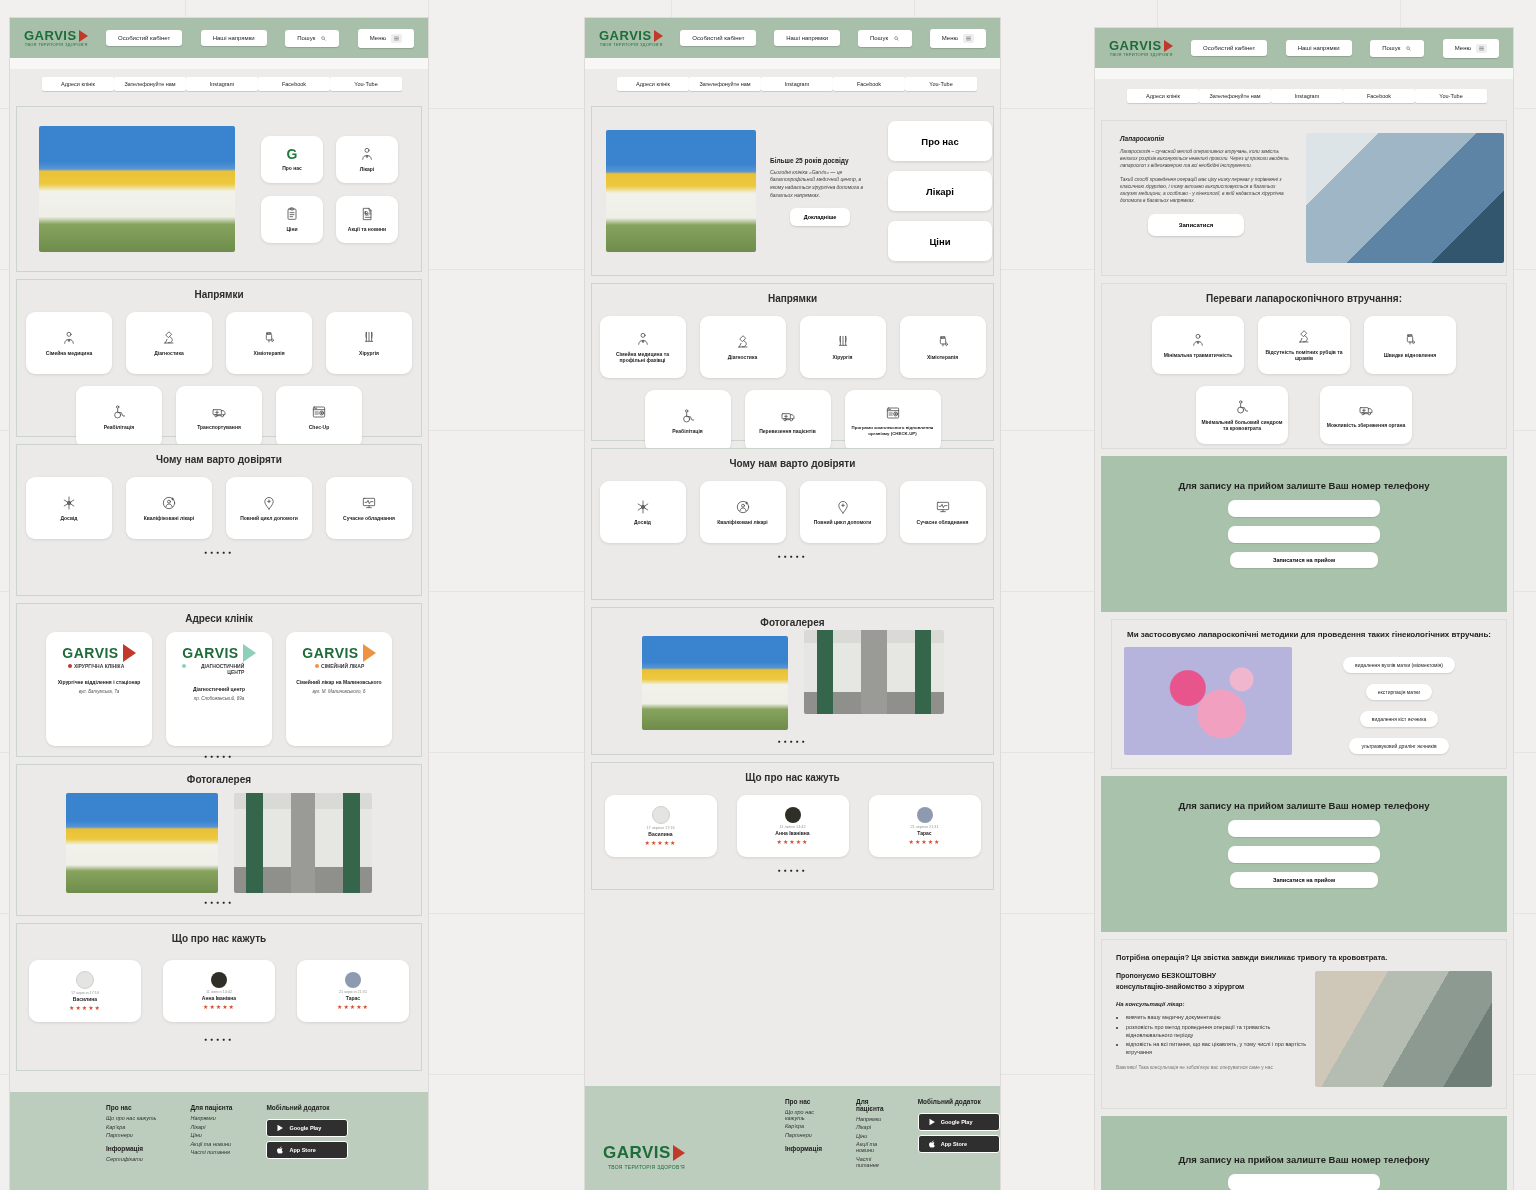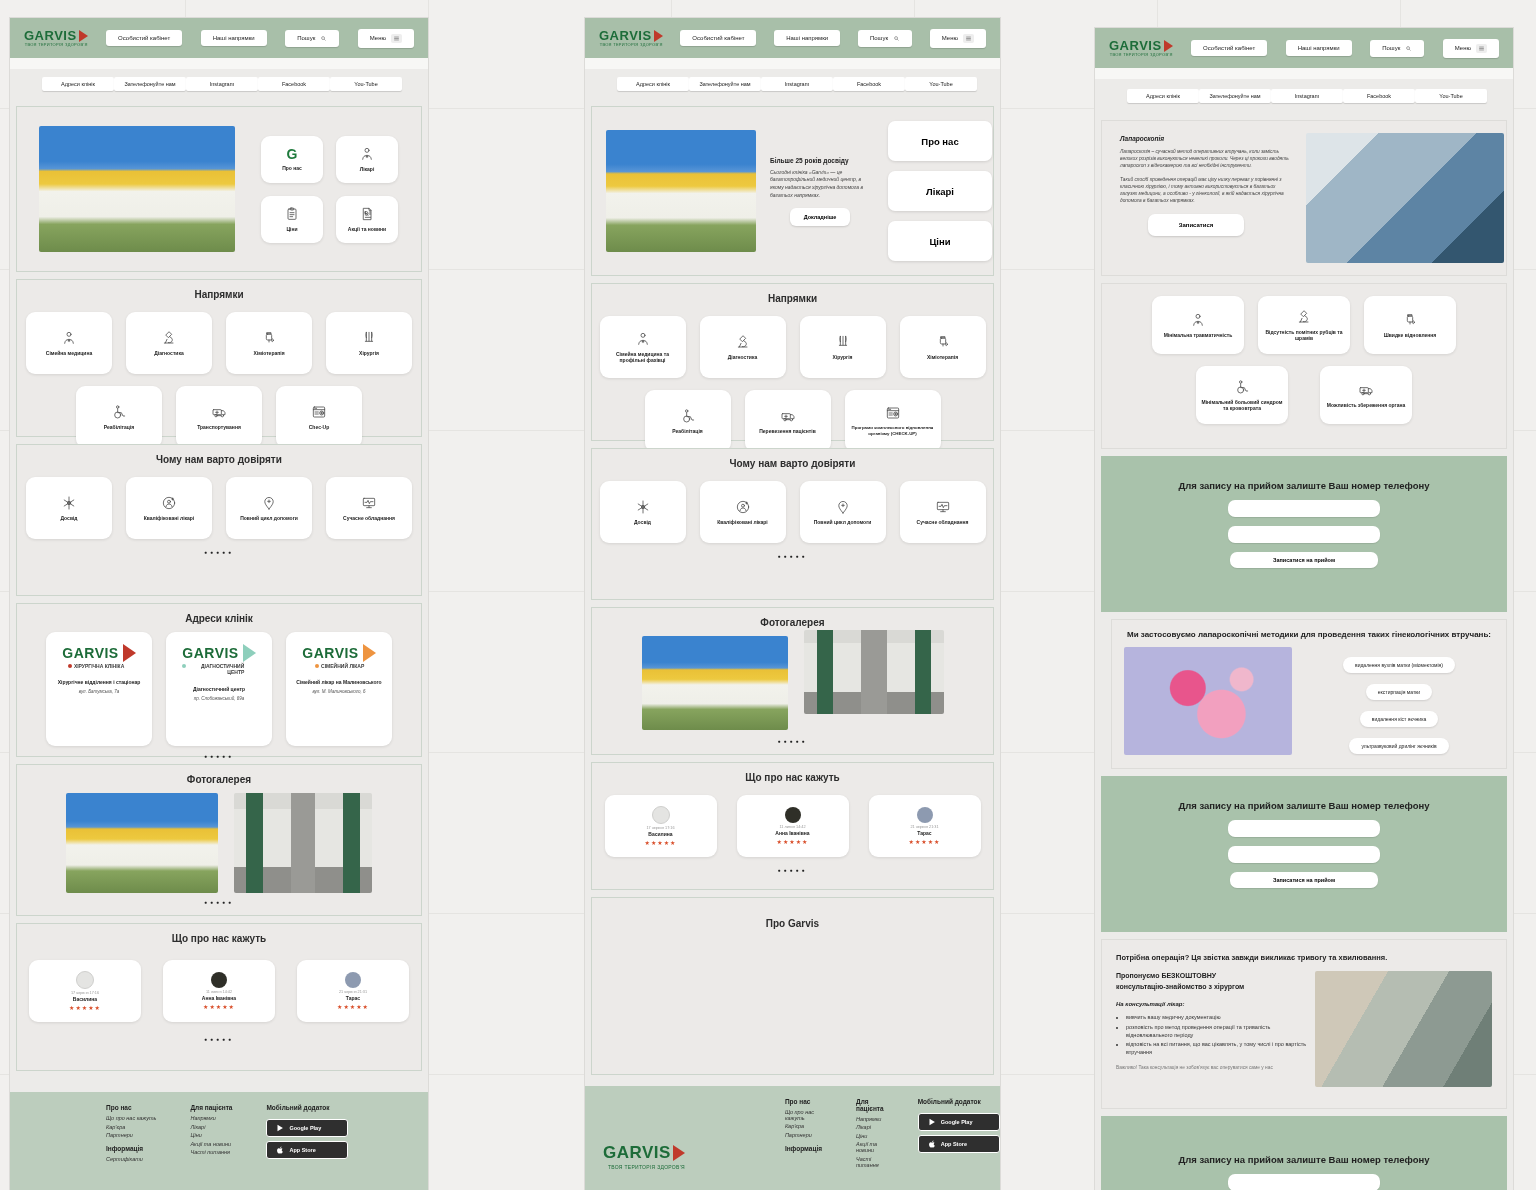--- a/index.html
+++ b/index.html
@@ -643,23 +643,20 @@
         <div class="card rcard">
             <div class="avatar av3"></div>
             <div class="rdate">21 червня 21:31</div>
             <div class="rname">Тарас</div>
             <div class="stars">★★★★★</div>
           </div>
       </div>
       <div class="dots" style="margin-top:10px;">●●●●●</div>
     </div>
 
-    <div class="sec" style="height:178px;flex:0 0 178px;">
-      <div class="stitle" style="padding-top:20px;">Про Garvis</div>
-    </div>
 
     <div class="gfoot gfoot2">
       <div class="flogo">
         <div class="lrow">
             <span class="lword">GARVIS</span>
             <span class="ltri" style="border-top-width:8px;border-bottom-width:8px;border-left-width:12px;"></span>
           </div>
         <div class="ltag">ТВОЯ ТЕРИТОРІЯ ЗДОРОВ'Я</div>
       </div>
       <div class="fcol" style="margin-left:60px;">
@@ -734,20 +731,21 @@
       <div class="lcol">
         <div class="ltitle">Лапароскопія</div>
         <div class="lp">Лапароскопія – сучасний метод оперативних втручань, коли замість великих розрізів виконуються невеликі проколи. Через ці проколи вводять лапароскоп з відеокамерою та всі необхідні інструменти.</div>
         <div class="lp">Такий спосіб проведення операцій має цілу низку переваг у порівнянні з класичною хірургією, і тому активно використовується в багатьох галузях медицини, а особливо - у гінекології, в якій надається хірургічна допомога в багатьох напрямках.</div>
         <div class="lbtn" style="margin-left:28px;">Записатися</div>
       </div>
       <div class="photo psurg"></div>
     </div>
 
     <div class="sec bsec">
+      <div class="stitle">Переваги лапароскопічного втручання:</div>
       <div class="cards-row">
         <div class="card bcard">
             <svg class="icon">
               <use href="#ic-doctor"></use>
             </svg>
             <div class="clabel">Мінімальна травматичність</div>
           </div>
         <div class="card bcard">
             <svg class="icon">
               <use href="#ic-microscope"></use>
@@ -798,21 +796,21 @@
     </div>
 
     <div class="sec gform gf1">
       <div class="gft">Для запису на прийом залиште Ваш номер телефону</div>
       <input class="finput" style="">
       <input class="finput" style="">
       <div class="fbtn">Записатися на прийом</div>
     </div>
 
     <div class="sec consult">
-      <div class="cline">Потрібна операція? Ця звістка завжди викликає тривогу та хвилювання.</div>
+      <div class="cline">Потрібна операція? Ця звістка завжди викликає тривогу та крововтрата.</div>
       <div class="crow">
         <div class="ccol">
           <div class="coffer">Пропонуємо БЕЗКОШТОВНУ</div>
           <div class="coffer">консультацію-знайомство з хірургом</div>
           <div class="clt">На консультації лікар:</div>
           <ul class="cul">
             <li>вивчить вашу медичну документацію</li>
             <li>розповість про метод проведення операції та тривалість відновлювального періоду</li>
             <li>відповість на всі питання, що вас цікавлять, у тому числі і про вартість втручання</li>
           </ul>

